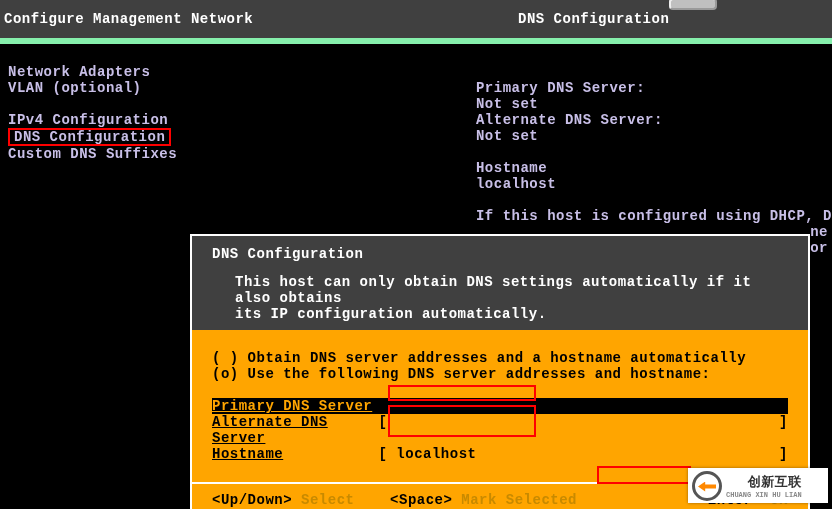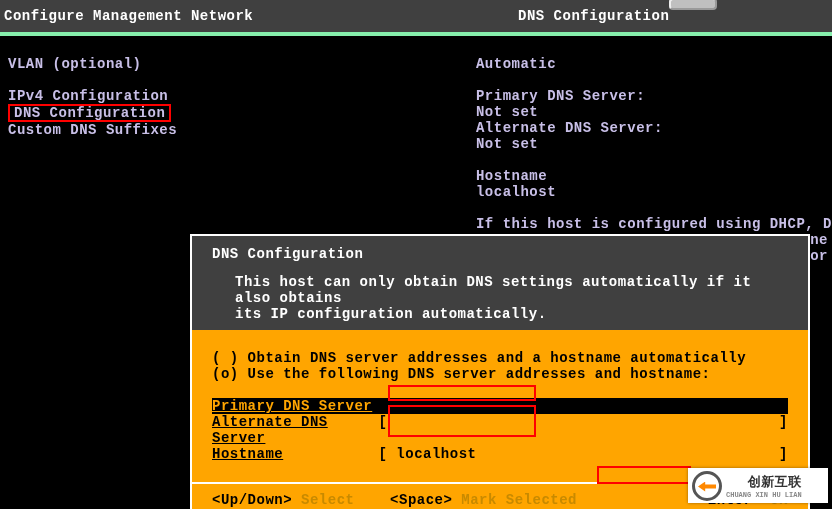--- a/index.html
+++ b/index.html
@@ -9,26 +9,26 @@
       background: #000;
       font-family: "Courier New", monospace;
       font-size: 14px;
       font-weight: bold;
       color: #c8bfe7;
       overflow: hidden;
       position: relative;
       letter-spacing: 0.5px;
     }
     .topbar {
-      height: 36px;
+      height: 44px;
       background: #404040;
       display: flex;
       align-items: center;
       padding: 16px 4px;
-      border-bottom: 4px solid #86efac;
+      border-bottom: 6px solid #86efac;
     }
     .topbar .left { flex: 1; color: #fff; }
     .topbar .right { width: 310px; color: #fff; }
     .topbar .btn3d {
       position: absolute;
       top: -2px; right: 115px;
       width: 48px; height: 12px;
       background: #c0c0c0;
       border: 2px outset #eee;
       border-radius: 4px;
@@ -157,28 +157,28 @@
 <body>
 
 <div class="topbar">
   <div class="left">Configure Management Network</div>
   <div class="right">DNS Configuration</div>
   <div class="btn3d"></div>
 </div>
 
 <div class="main">
   <div class="leftcol">
+    <div class="menu-item">Network Adapters</div>
     <div class="menu-item">VLAN (optional)</div>
     <div class="spacer"></div>
     <div class="menu-item">IPv4 Configuration</div>
     <div><span class="highlighted">DNS Configuration</span></div>
     <div class="menu-item">Custom DNS Suffixes</div>
   </div>
   <div class="rightcol">
-    <div class="info-line">Automatic</div>
     <div class="spacer"></div>
     <div class="info-line">Primary DNS Server:</div>
     <div class="info-line">Not set</div>
     <div class="info-line">Alternate DNS Server:</div>
     <div class="info-line">Not set</div>
     <div class="spacer"></div>
     <div class="info-line">Hostname</div>
     <div class="info-line">localhost</div>
     <div class="spacer"></div>
     <div class="info-line">If this host is configured using DHCP, D</div>

